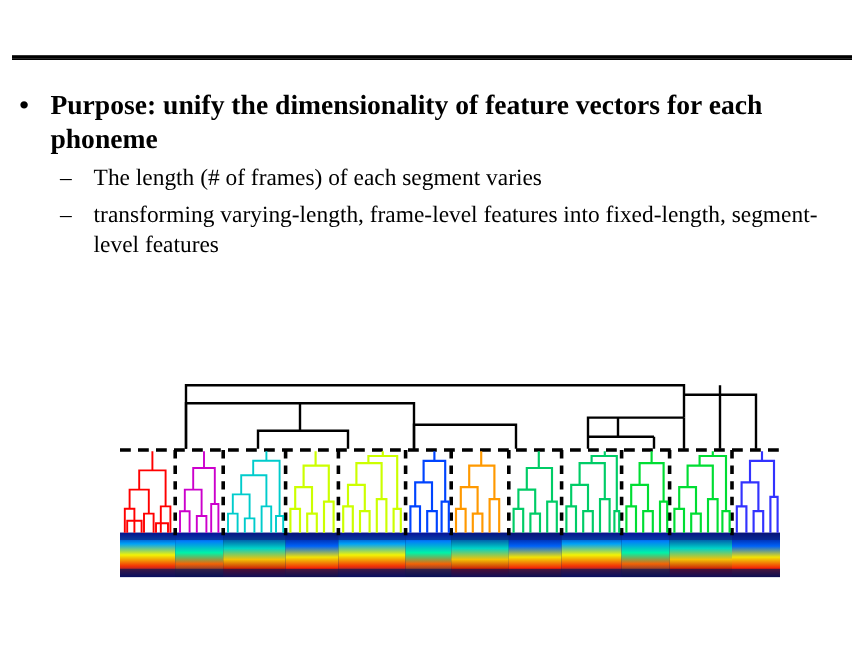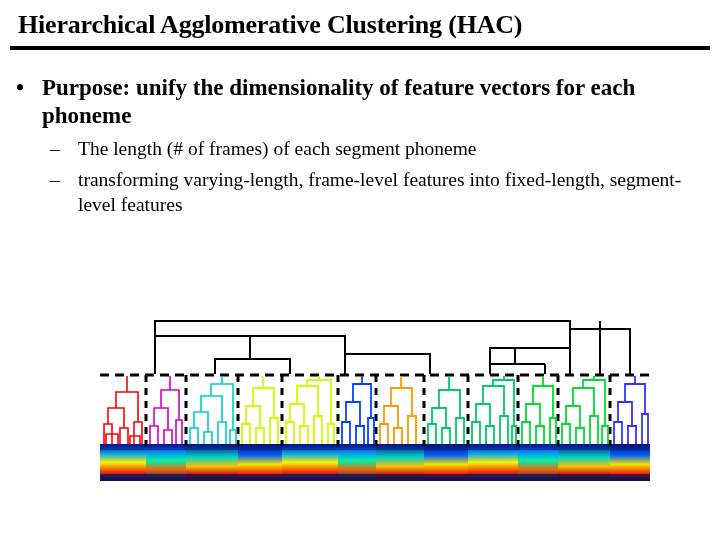--- a/index.html
+++ b/index.html
@@ -91,33 +91,32 @@
   }
   .figure svg {
     display: block;
   }
 </style>
 </head>
 <body>
 
 <div class="slide">
 
-  <div class="title">Hierarchical Agglomerative Clustering (HAC)</div>
   <div class="title-rule"></div>
 
   <div class="body-block">
 
     <div class="bullet-l1">
       <span class="marker">•</span>
       <span>Purpose: unify the dimensionality of feature vectors for each phoneme</span>
     </div>
 
     <div class="bullet-l2">
       <span class="marker">–</span>
-      <span>The length (# of frames) of each segment phoneme</span>
+      <span>The length (# of frames) of each segment varies</span>
     </div>
 
     <div class="bullet-l2">
       <span class="marker">–</span>
       <span>transforming varying-length, frame-level features into fixed-length, segment-level features</span>
     </div>
 
   </div>
 
   <div class="figure">

